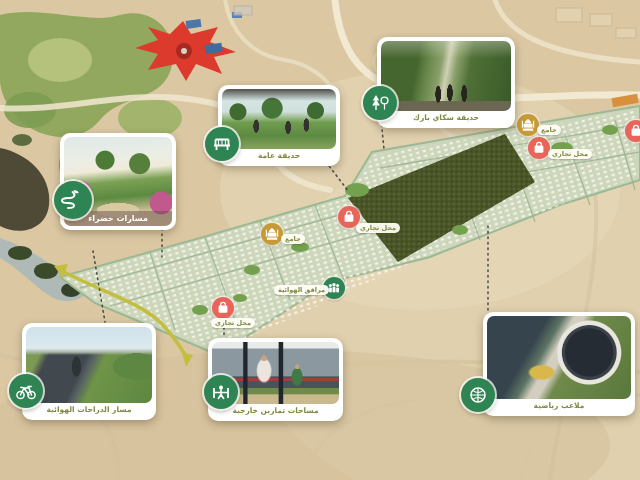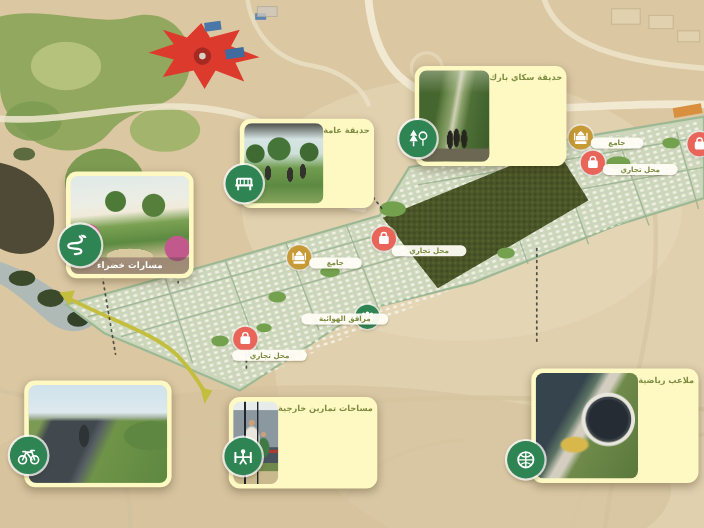--- a/index.html
+++ b/index.html
@@ -4,23 +4,23 @@
 <style>
   html,body{margin:0;padding:0;background:#888;}
   #stage{
     position:relative;width:640px;height:480px;overflow:hidden;
     font-family:"DejaVu Sans","Liberation Sans",sans-serif;
     background:#dbc8a3;
   }
   #bg{position:absolute;left:0;top:0;z-index:1;}
   
   .card{
-    position:absolute;z-index:10;background:#fef9c3;border-radius:10px;
+    position:absolute;z-index:10;background:#ffffff;border-radius:10px;
     padding:4px;box-shadow:0 3px 8px rgba(60,45,20,.35);
-    display:flex;flex-direction:row;margin-top:23px;
+    display:flex;flex-direction:column;
   }
   .photo{border-radius:7px;flex:1;position:relative;overflow:hidden;}
   .cap{
     height:13px;display:flex;align-items:center;justify-content:center;
     font-size:7.5px;font-weight:bold;color:#7d8c42;direction:rtl;white-space:nowrap;
   }
   .cap-overlay{
     position:absolute;left:0;right:0;bottom:0;height:15px;
     background:rgba(95,70,75,.45);color:#fff;font-size:8px;font-weight:bold;
     display:flex;align-items:center;justify-content:center;direction:rtl;white-space:nowrap;
@@ -35,21 +35,21 @@
   .badge-sm{
     position:absolute;z-index:8;width:22px;height:22px;border-radius:50%;
     display:flex;align-items:center;justify-content:center;
     box-shadow:0 0 0 1.5px rgba(255,255,255,.55),0 1px 3px rgba(40,30,10,.4);
   }
   .badge-sm.mosque{background:#c89a36;}
   .badge-sm.shop{background:#e9655a;}
   .badge-sm.social{background:#2e8553;}
   .pill{
     position:absolute;z-index:8;background:rgba(255,253,246,.95);border-radius:5px;
-    padding:1px 16px;font-size:6.5px;font-weight:bold;color:#7d8c42;direction:rtl;
+    padding:1px 4px;font-size:6.5px;font-weight:bold;color:#7d8c42;direction:rtl;
     white-space:nowrap;box-shadow:0 1px 2px rgba(60,45,20,.3);
   }
   
   .ph-green{background:
     radial-gradient(circle at 16% 60%,#c85f93 0 9px,transparent 10px),
     radial-gradient(circle at 8% 72%,#a8497c 0 7px,transparent 8px),
     radial-gradient(circle at 90% 74%,#c2598d 0 11px,transparent 12px),
     radial-gradient(circle at 38% 26%,#4e7a38 0 9px,transparent 10px),
     radial-gradient(circle at 70% 30%,#577f3c 0 10px,transparent 11px),
     radial-gradient(ellipse 30px 10px at 50% 82%,#d9c9a0 0 70%,transparent 71%),
@@ -300,20 +300,21 @@
           <path d="M7 7l3.8 6.5H3.2z" fill="#fff"></path>
           <rect x="6.3" y="13.5" width="1.4" height="4.5" fill="#fff"></rect>
           <circle cx="15.5" cy="8.5" r="3.4" fill="none" stroke="#fff" stroke-width="1.4"></circle>
           <rect x="14.9" y="11.5" width="1.2" height="6" fill="#fff"></rect>
         </svg>
     </div>
   </div>
 
   <div class="card" style="left:22px;top:323px;width:126px;height:89px">
     <div class="photo ph-bike"></div>
+    <div class="cap">مسار الدراجات الهوائية</div>
     <div class="badge-lg" style="left:-13px;top:51px">
       <svg class="gl" width="24" height="24" viewBox="0 0 24 24" fill="none" stroke="#fff">
           <circle cx="6.5" cy="16" r="3.6" stroke-width="1.5"></circle>
           <circle cx="17.5" cy="16" r="3.6" stroke-width="1.5"></circle>
           <path d="M6.5 16l3.5-7h5l2.5 7M10 9l5 7M14 7.5h3.2M9 8.5H6.8" stroke-width="1.5" stroke-linecap="round"></path>
         </svg>
     </div>
   </div>
 
   <div class="card" style="left:483px;top:312px;width:144px;height:96px">

